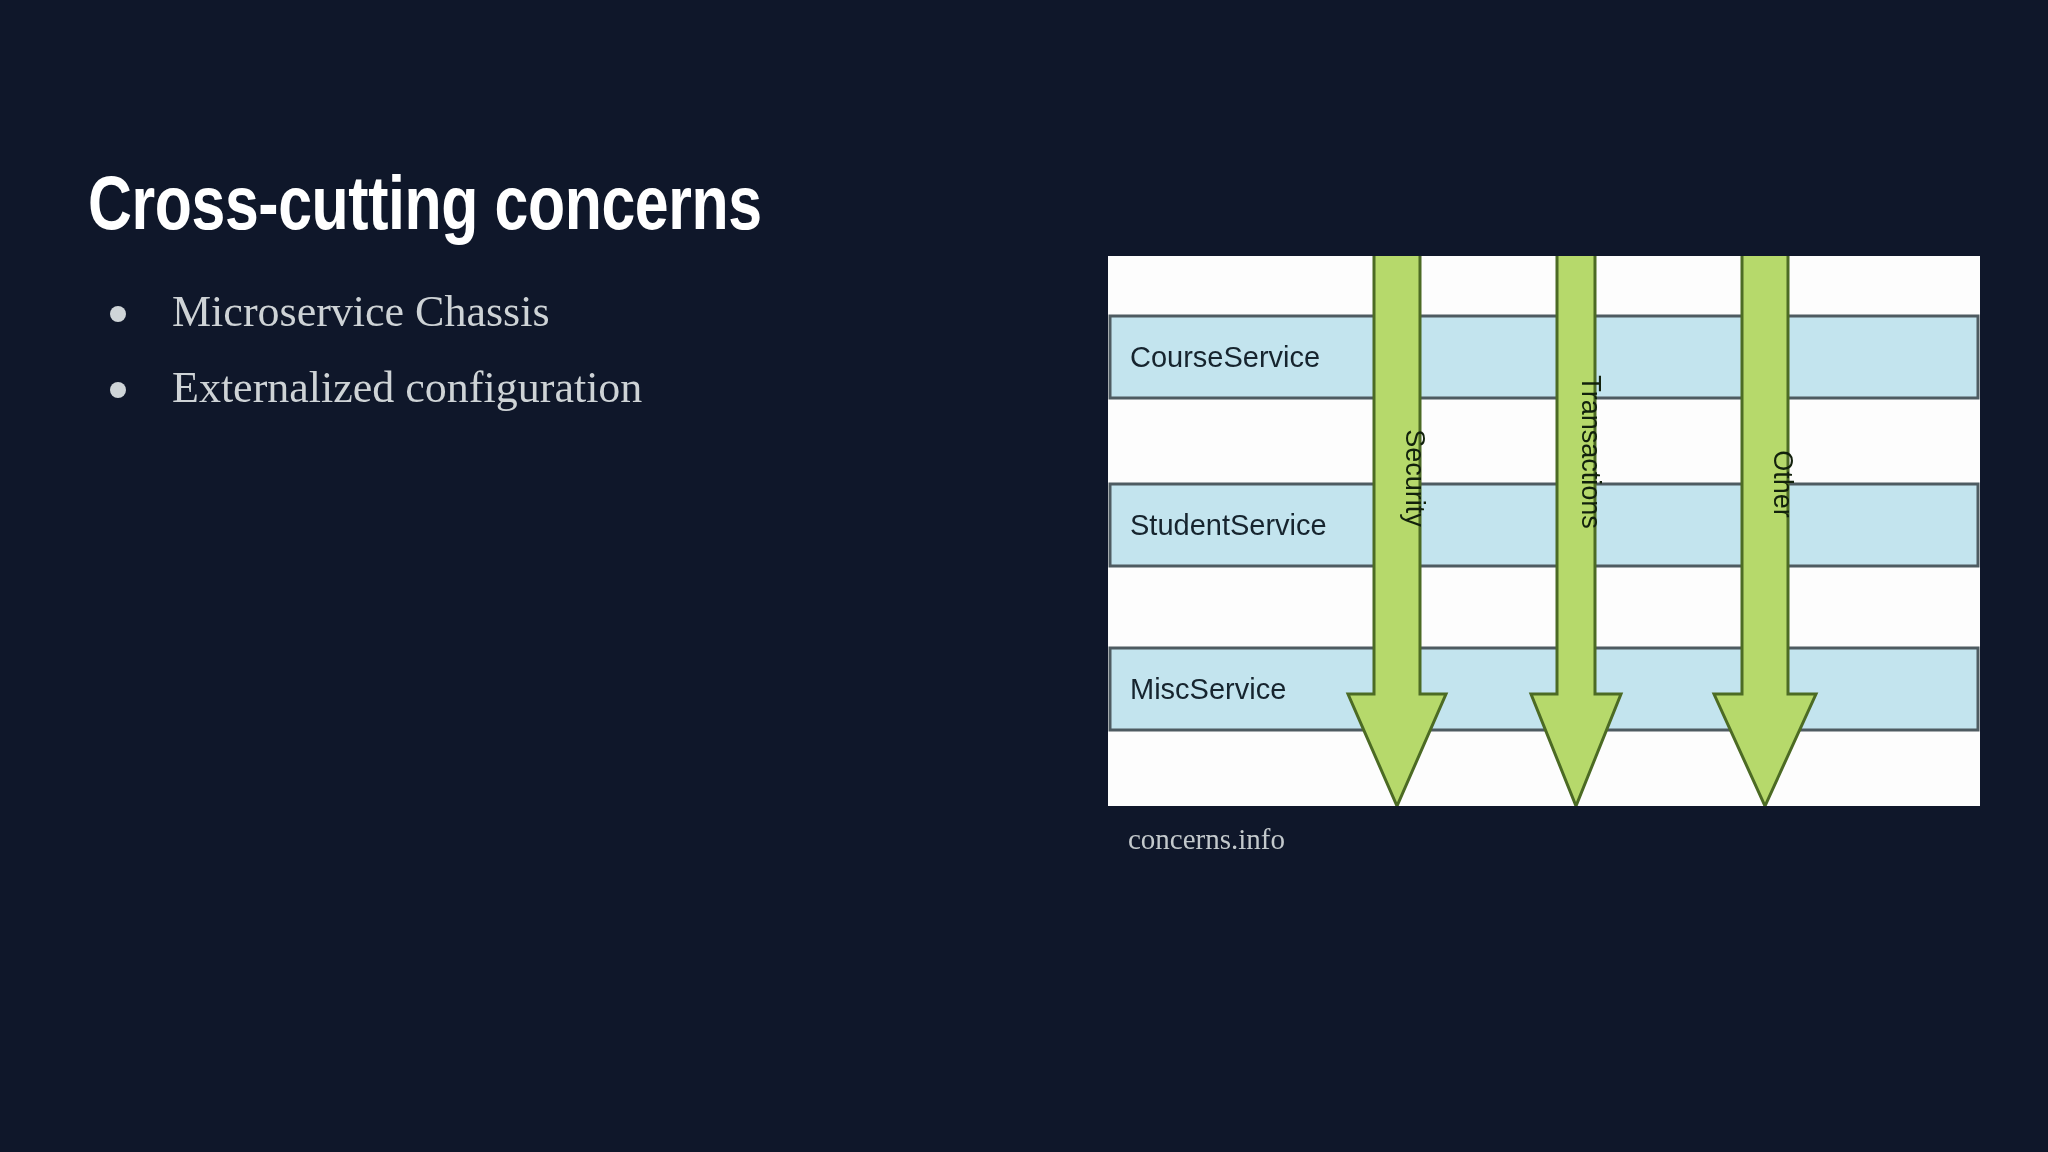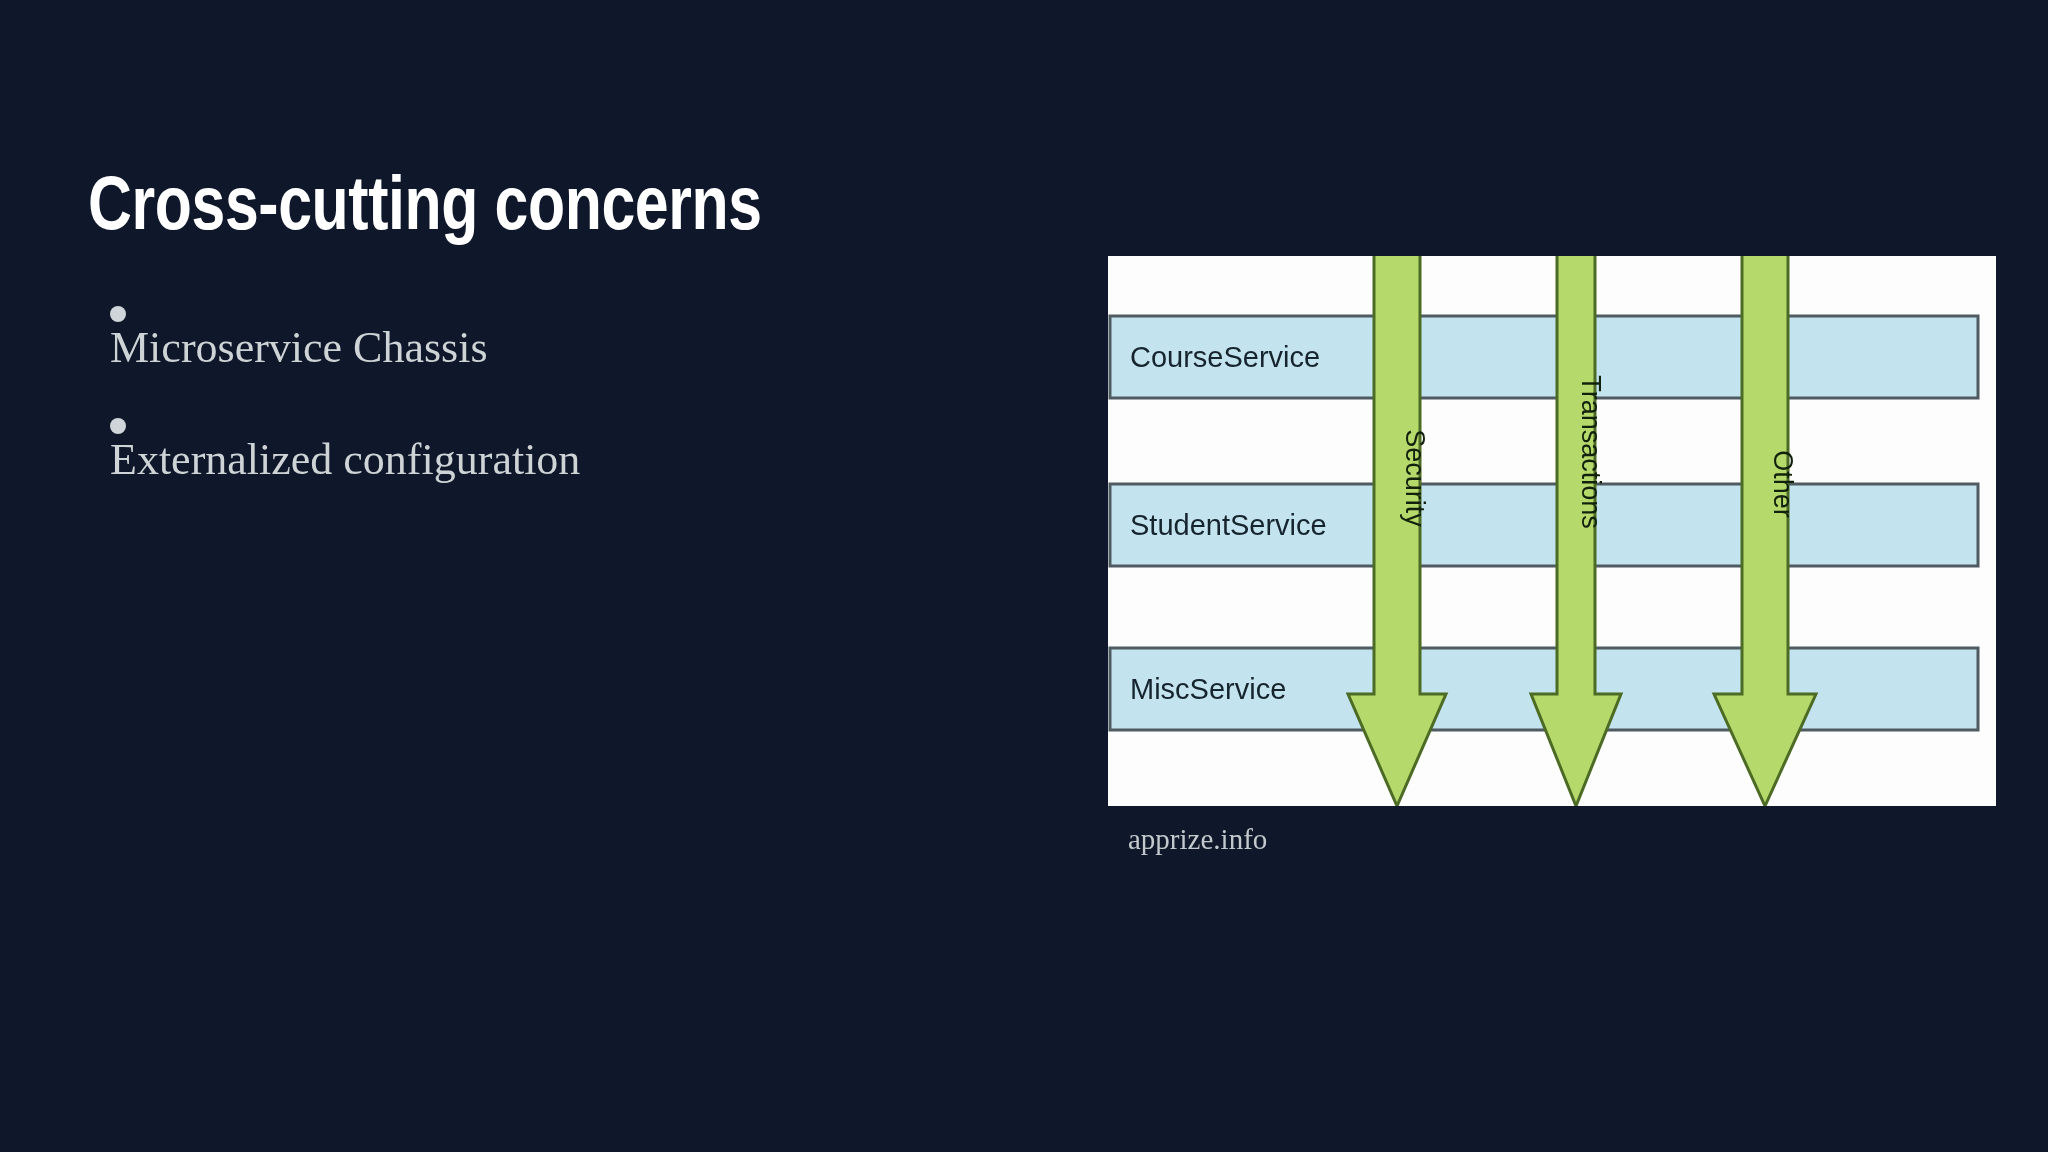--- a/index.html
+++ b/index.html
@@ -46,21 +46,20 @@
     list-style: none;
     margin: 0;
     padding: 0;
   }
   .bullet-item {
     position: relative;
     display: flex;
     align-items: flex-start;
     margin-bottom: 24px;
     min-height: 50px;
-    flex-direction: column;
   }
   .bullet-dot {
     flex: 0 0 auto;
     width: 16px;
     height: 16px;
     border-radius: 50%;
     background: #cfd5d8;
     margin-top: 20px;
     margin-right: 46px;
   }
@@ -81,21 +80,20 @@
     height: 550px;
   }
   .figure-canvas {
     position: absolute;
     left: 0;
     top: 0;
     width: 872px;
     height: 550px;
     background: #fdfdfd;
     overflow: hidden;
-    padding-left: 16px;
   }
   .figure-svg {
     position: absolute;
     left: 0;
     top: 0;
     display: block;
   }
 
   .service-label {
     font-family: "Liberation Sans", sans-serif;
@@ -173,15 +171,15 @@
 
         <g>
           <path d="M 634 -4 L 680 -4 L 680 438 L 708 438 L 657 550 L 606 438 L 634 438 Z" fill="#b6d96b" stroke="#4c6b24" stroke-width="3" stroke-linejoin="miter"></path>
           <text class="arrow-label" x="666" y="228" transform="rotate(90 666 228)" text-anchor="middle">Other</text>
         </g>
 
       </svg>
     </div>
   </div>
 
-  <div class="figure-caption">apprize.info</div>
+  <div class="figure-caption">concerns.info</div>
 
 </div>
 
 </body></html>

